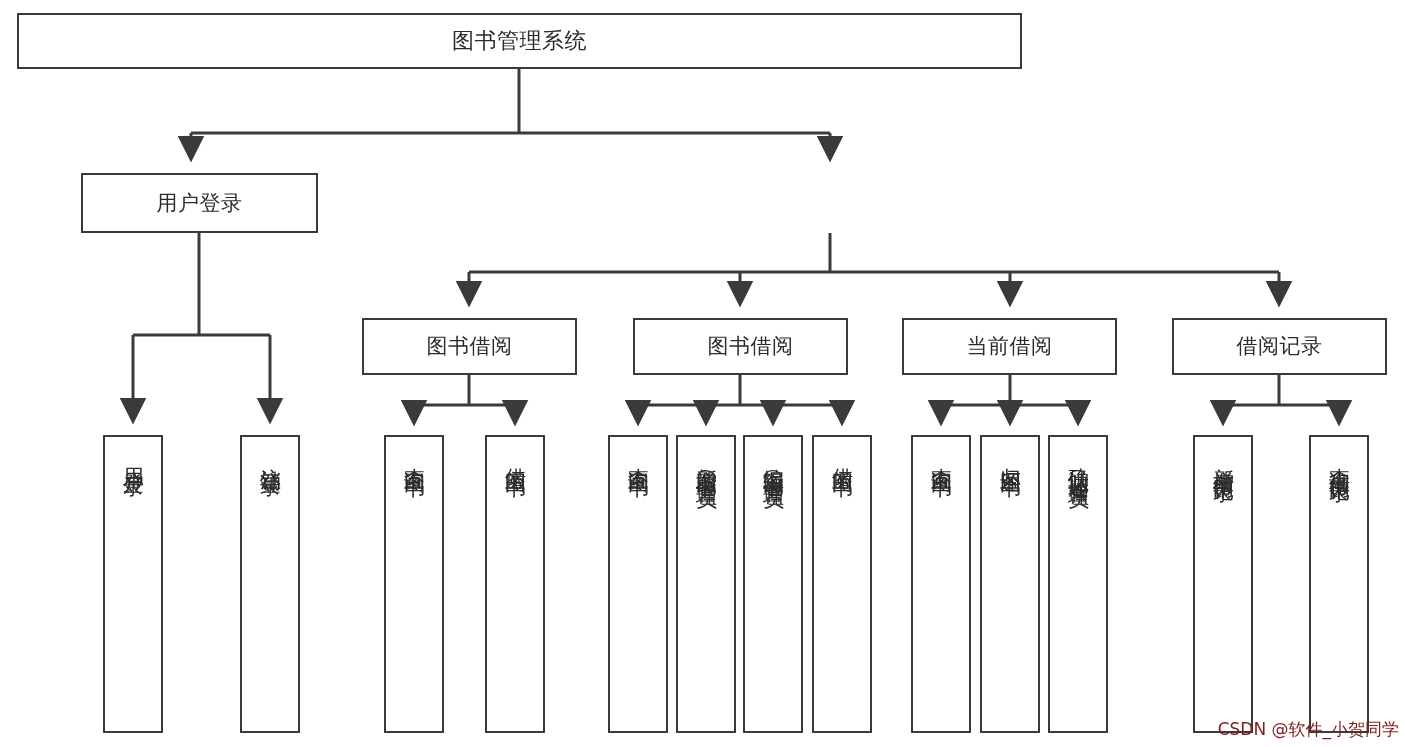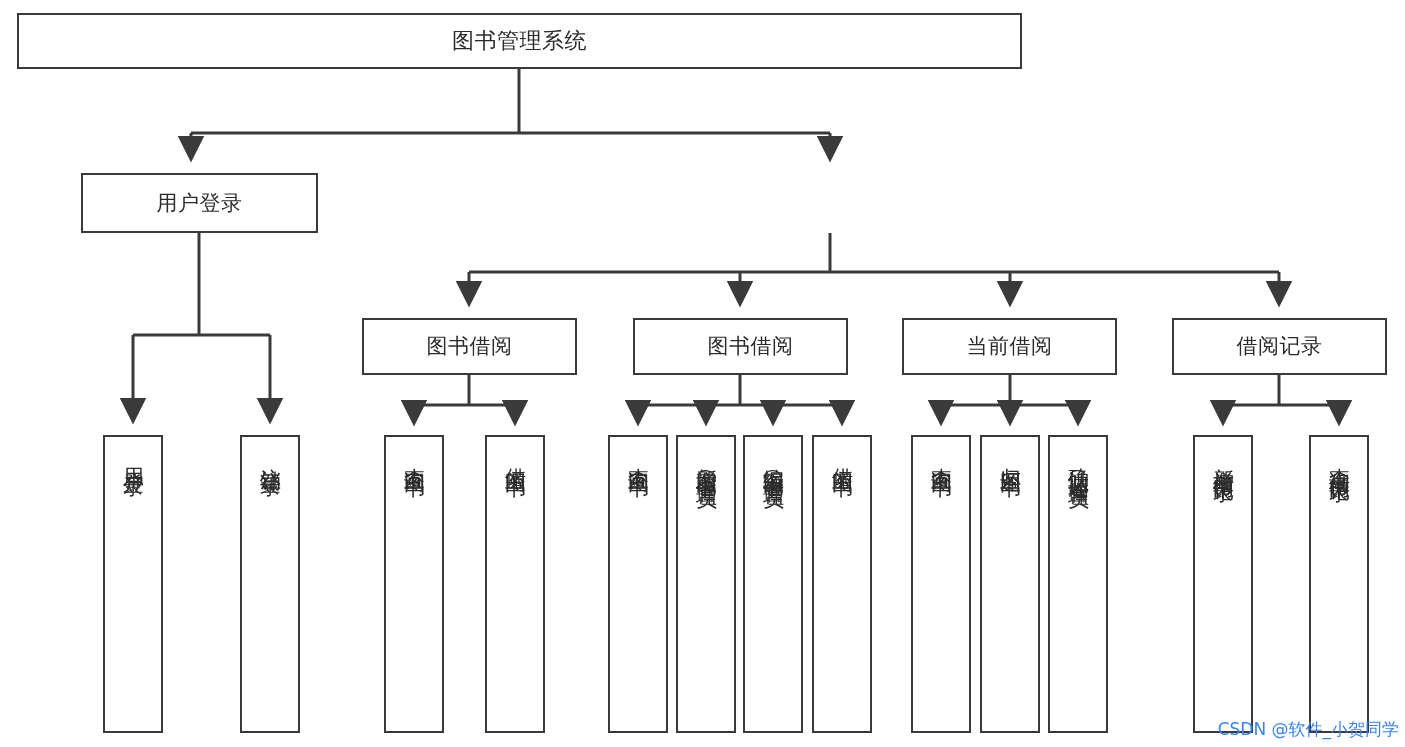--- a/index.html
+++ b/index.html
@@ -59,21 +59,21 @@
     letter-spacing: 3px;
     line-height: 1;
     white-space: nowrap;
   }
   #root-node .lbl { font-size: 22px; }
   #watermark {
     position: absolute;
     right: 6px;
     bottom: 6px;
     font-size: 17px;
-    color: #3b82f6;
+    color: #7f1d1d;
     z-index: 5;
     white-space: nowrap;
     font-family: "DejaVu Sans", "Liberation Sans", sans-serif;
   }
 </style>
 </head>
 <body>
 
 <div id="canvas">
 

